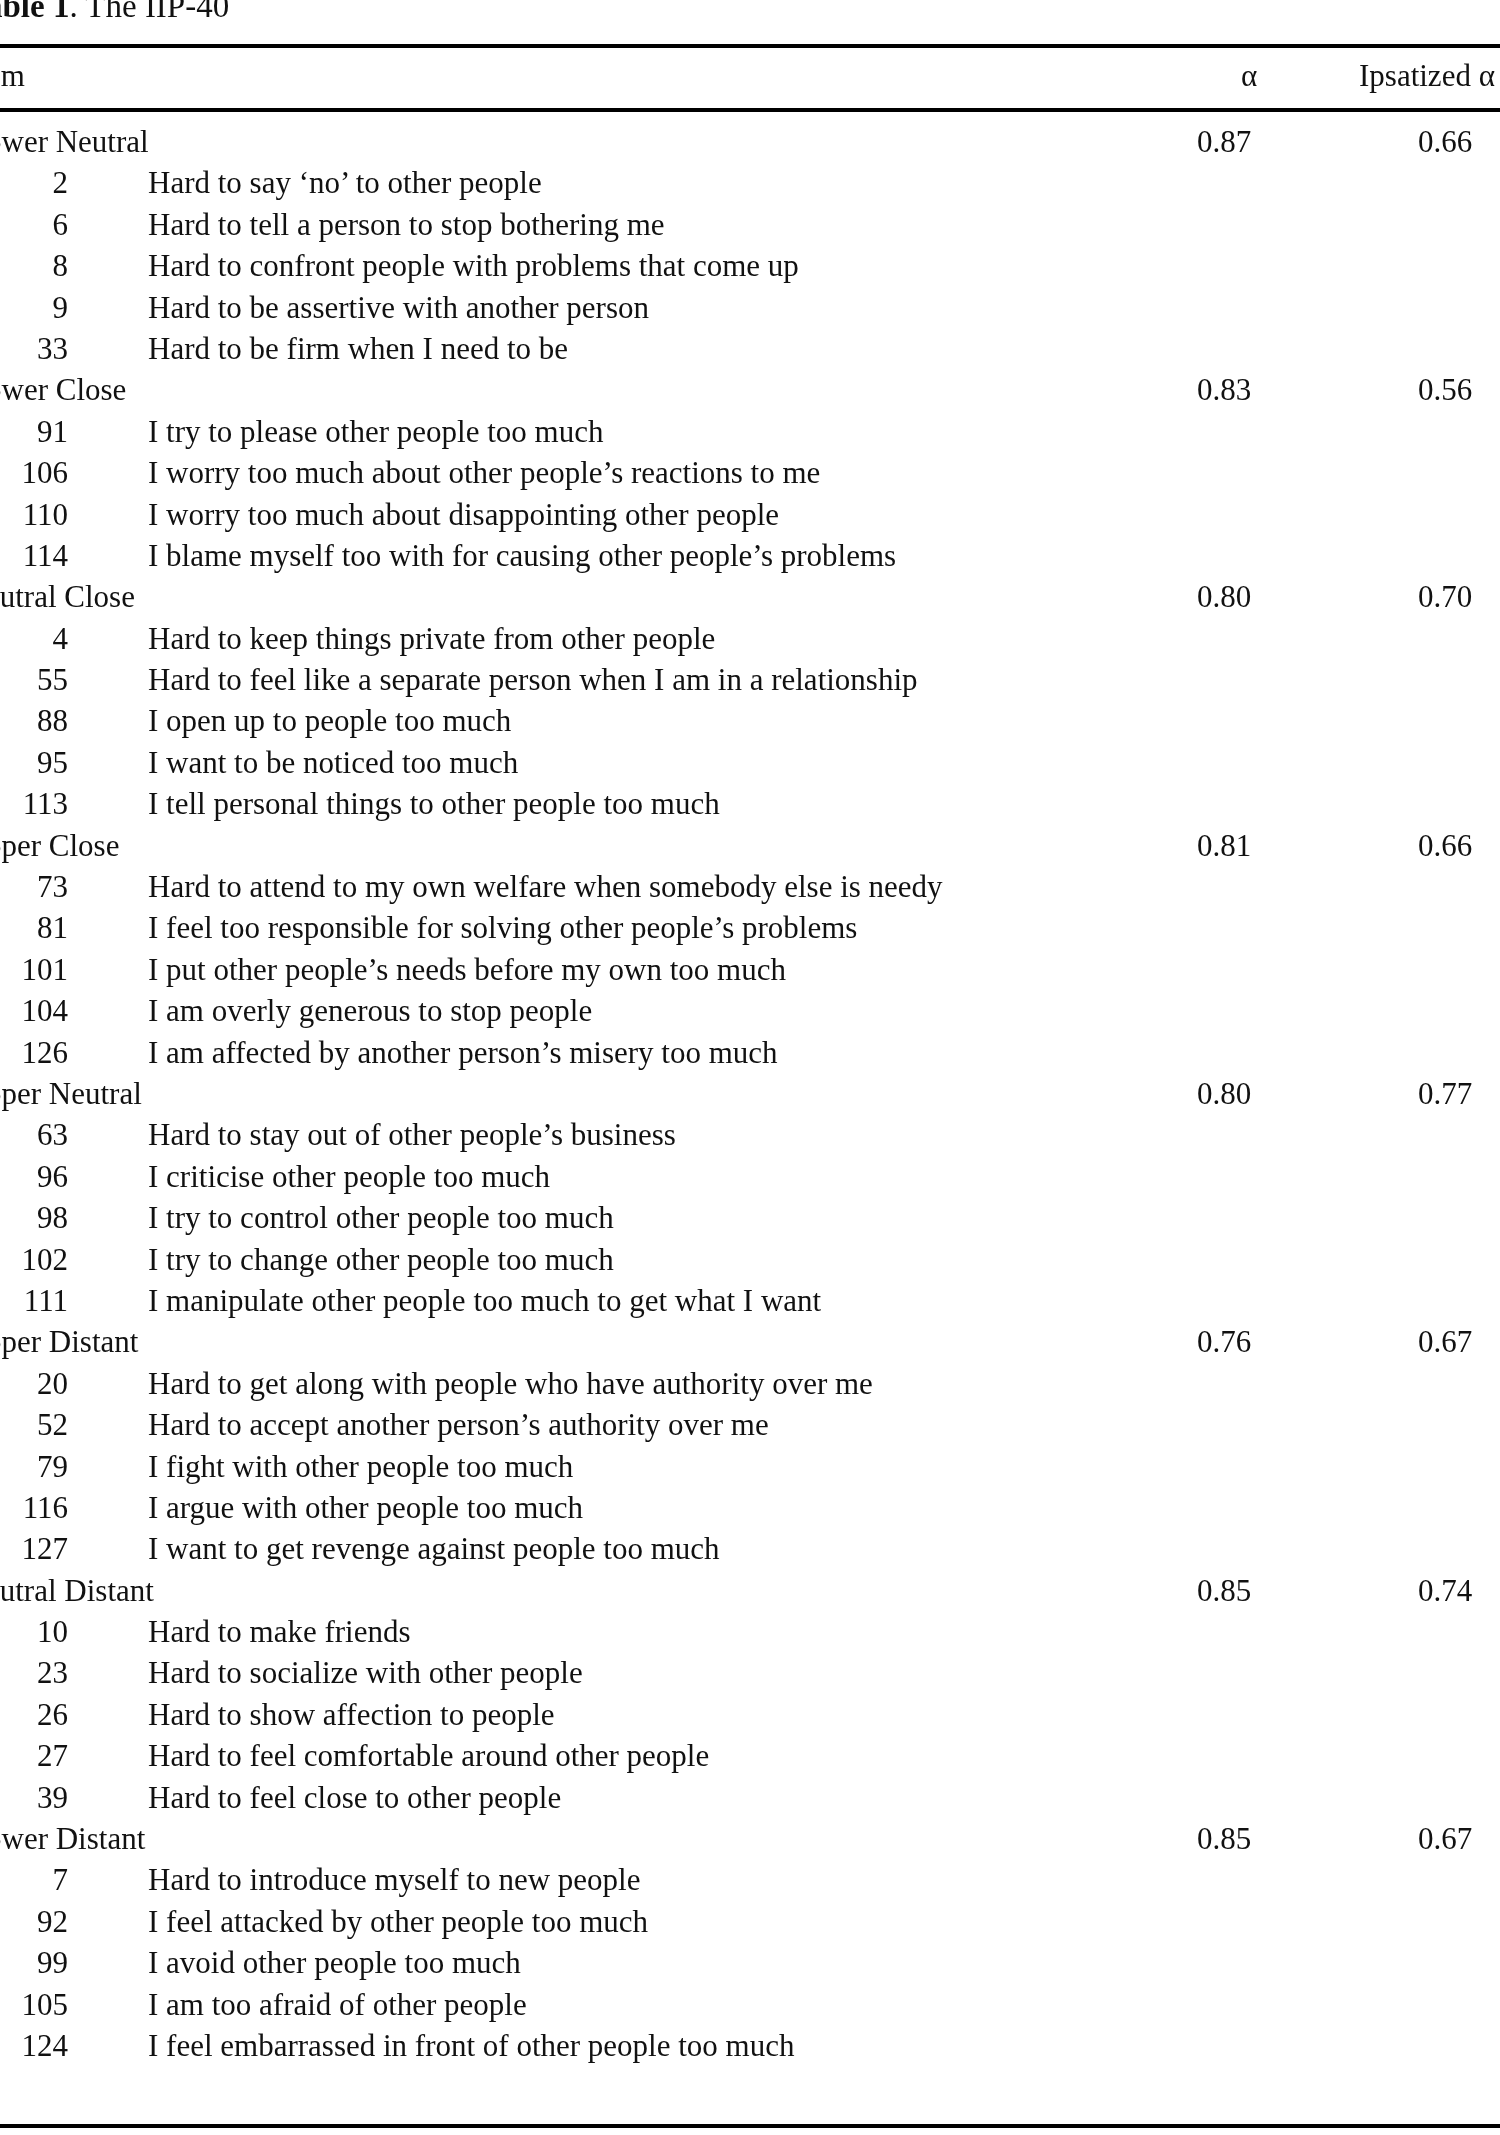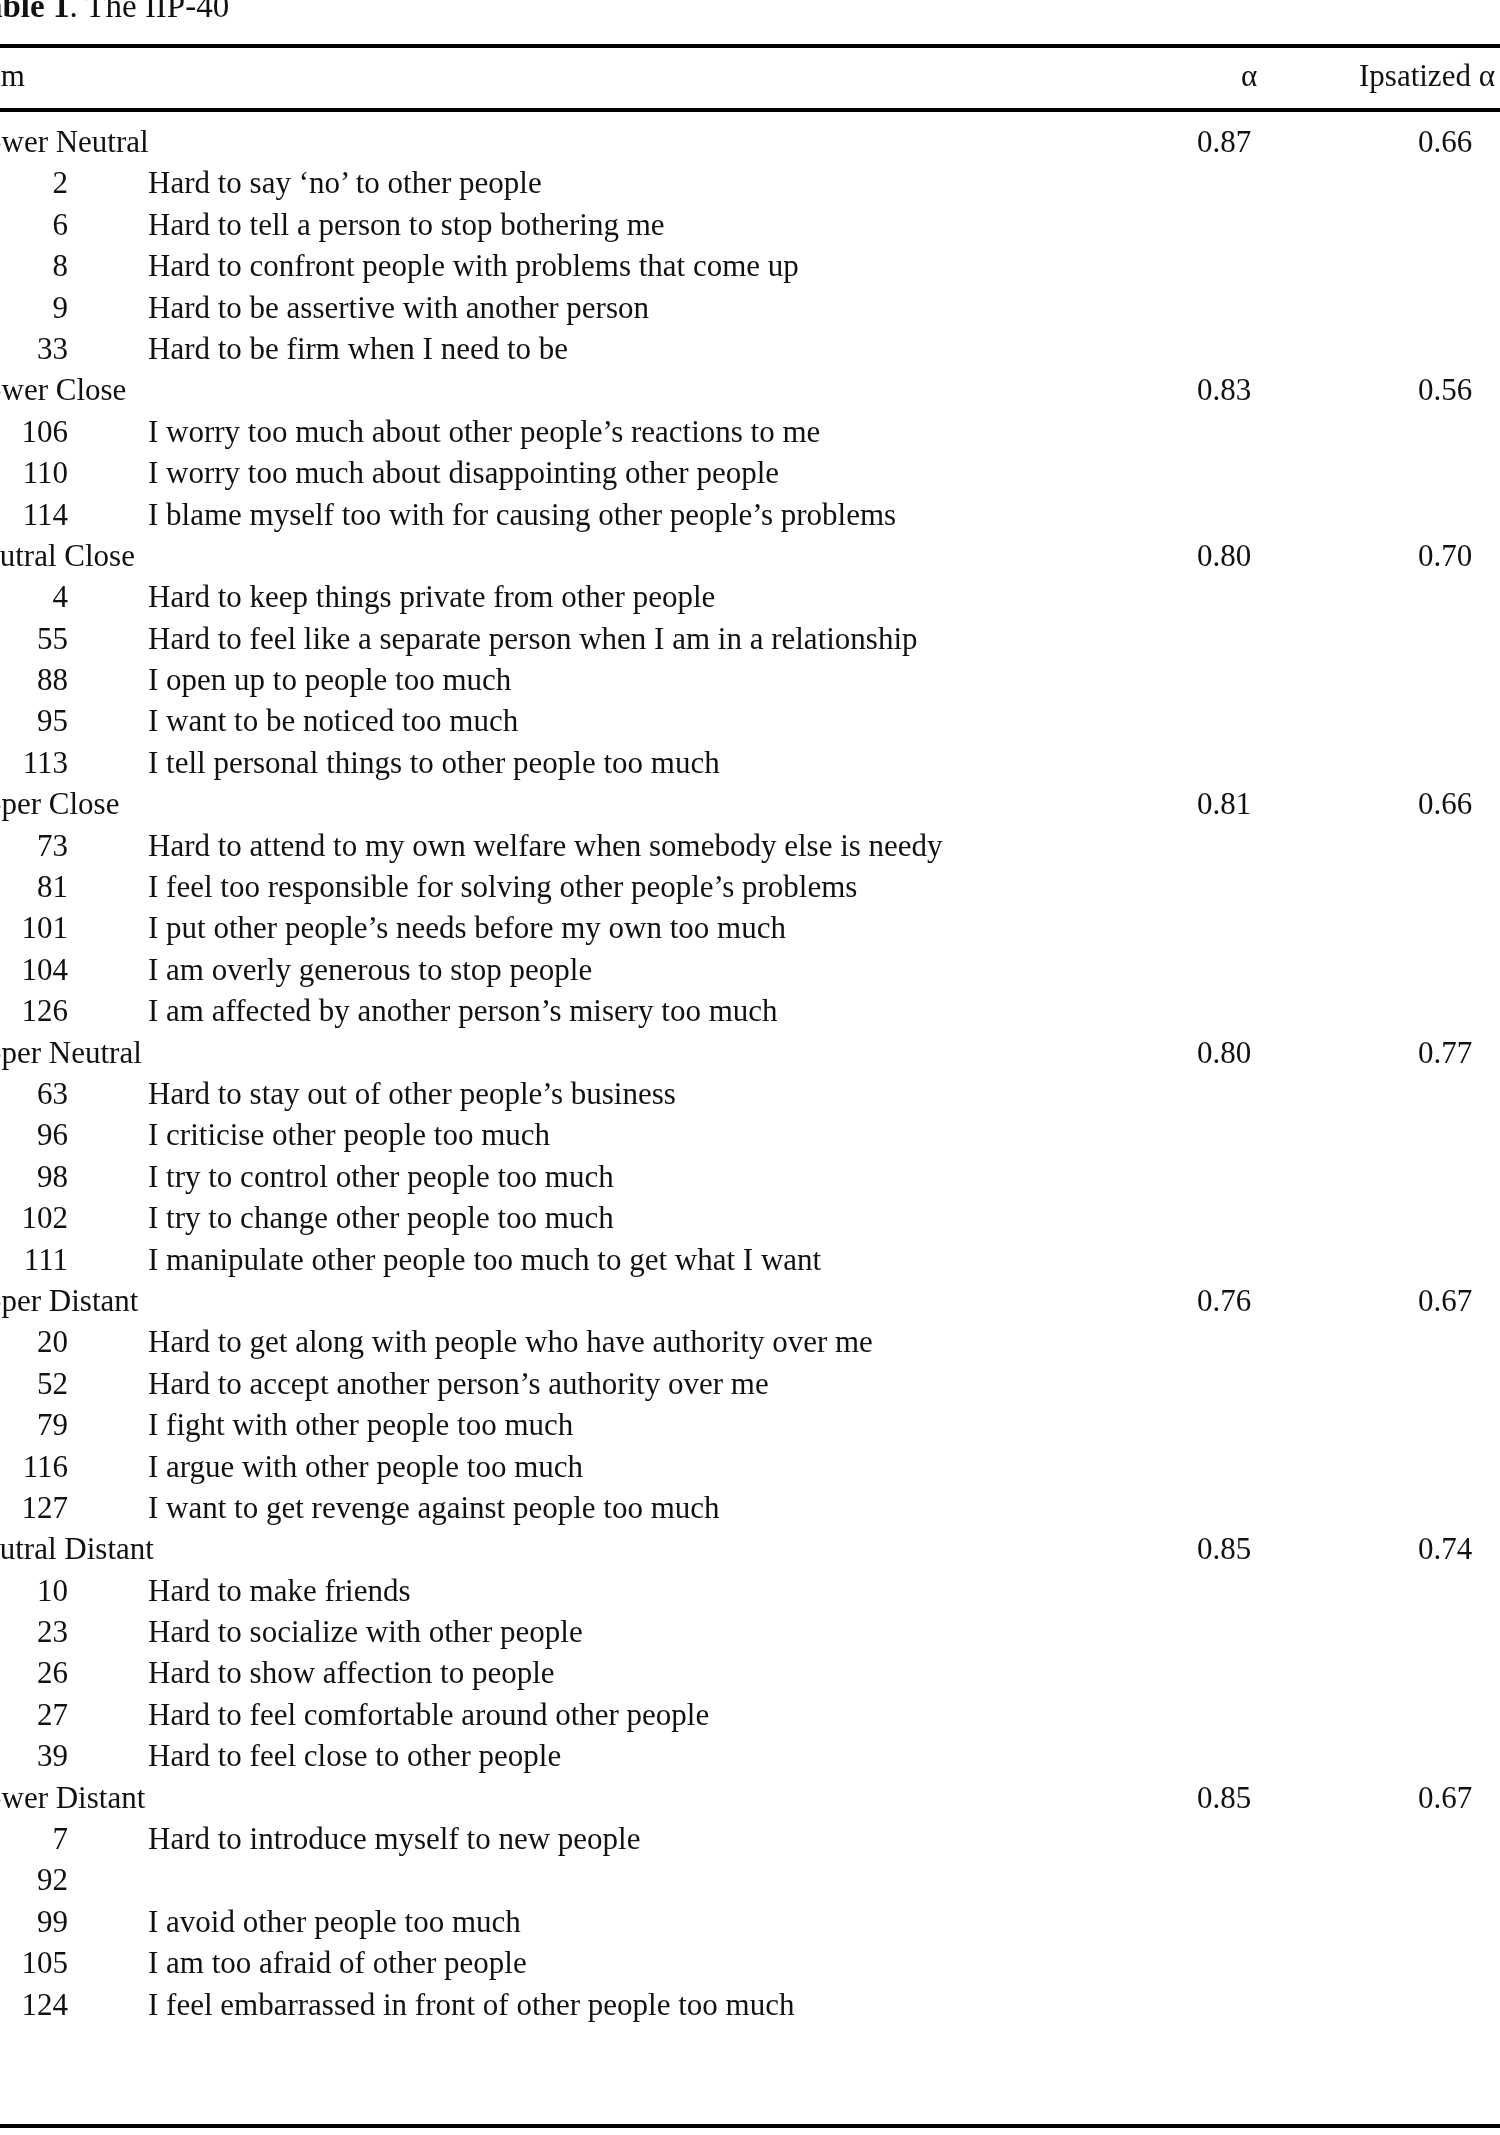--- a/index.html
+++ b/index.html
@@ -67,20 +67,24 @@
       <div class="row">
         <span class="num">33</span>
         <span class="txt">Hard to be firm when I need to be</span>
       </div>
       <div class="row">
         <span class="grp">ower Close</span>
         <span class="a">0.83</span>
         <span class="ip">0.56</span>
       </div>
       <div class="row">
+        <span class="num">91</span>
+        <span class="txt">I try to please other people too much</span>
+      </div>
+      <div class="row">
         <span class="num">106</span>
         <span class="txt">I worry too much about other people’s reactions to me</span>
       </div>
       <div class="row">
         <span class="num">110</span>
         <span class="txt">I worry too much about disappointing other people</span>
       </div>
       <div class="row">
         <span class="num">114</span>
         <span class="txt">I blame myself too with for causing other people’s problems</span>
@@ -214,20 +218,21 @@
         <span class="grp">ower Distant</span>
         <span class="a">0.85</span>
         <span class="ip">0.67</span>
       </div>
       <div class="row">
         <span class="num">7</span>
         <span class="txt">Hard to introduce myself to new people</span>
       </div>
       <div class="row">
         <span class="num">92</span>
+        <span class="txt">I feel attacked by other people too much</span>
       </div>
       <div class="row">
         <span class="num">99</span>
         <span class="txt">I avoid other people too much</span>
       </div>
       <div class="row">
         <span class="num">105</span>
         <span class="txt">I am too afraid of other people</span>
       </div>
       <div class="row">

